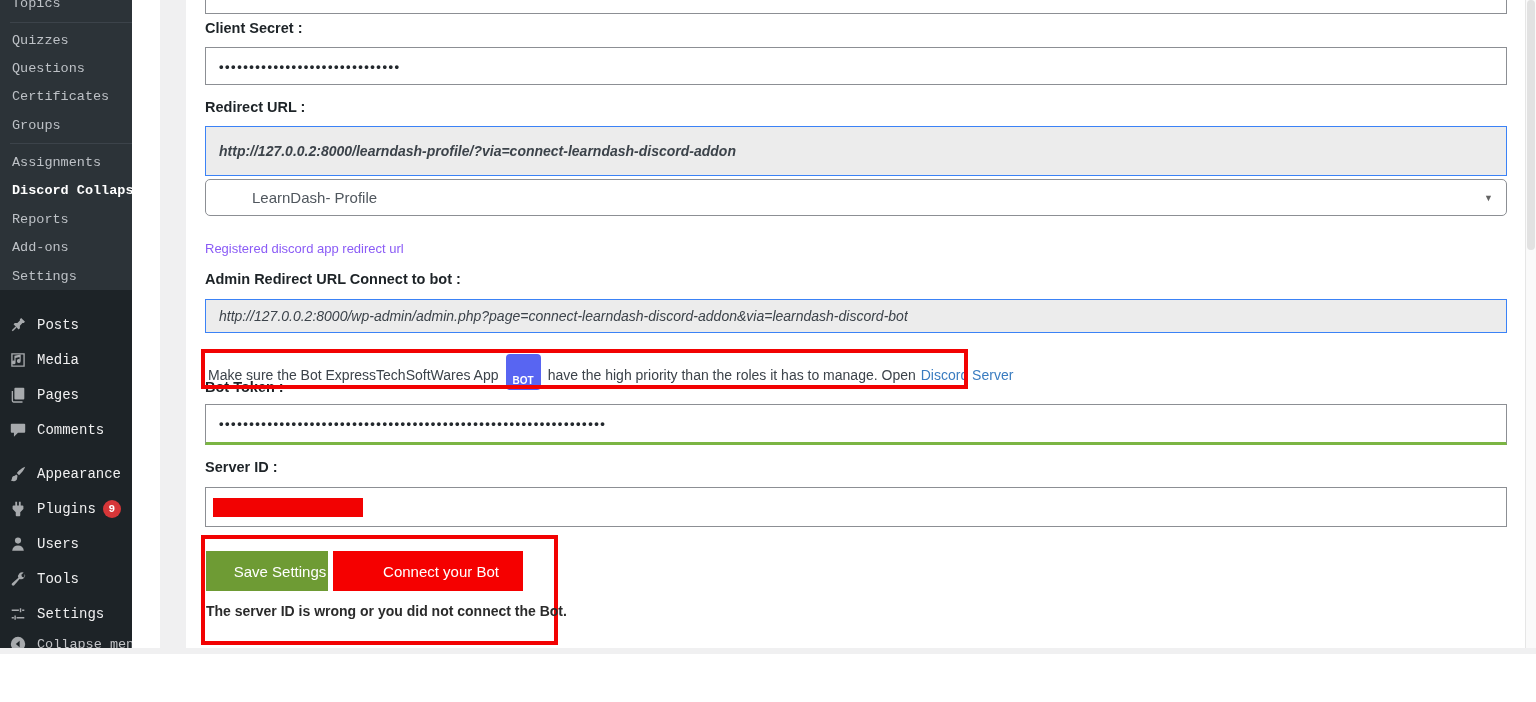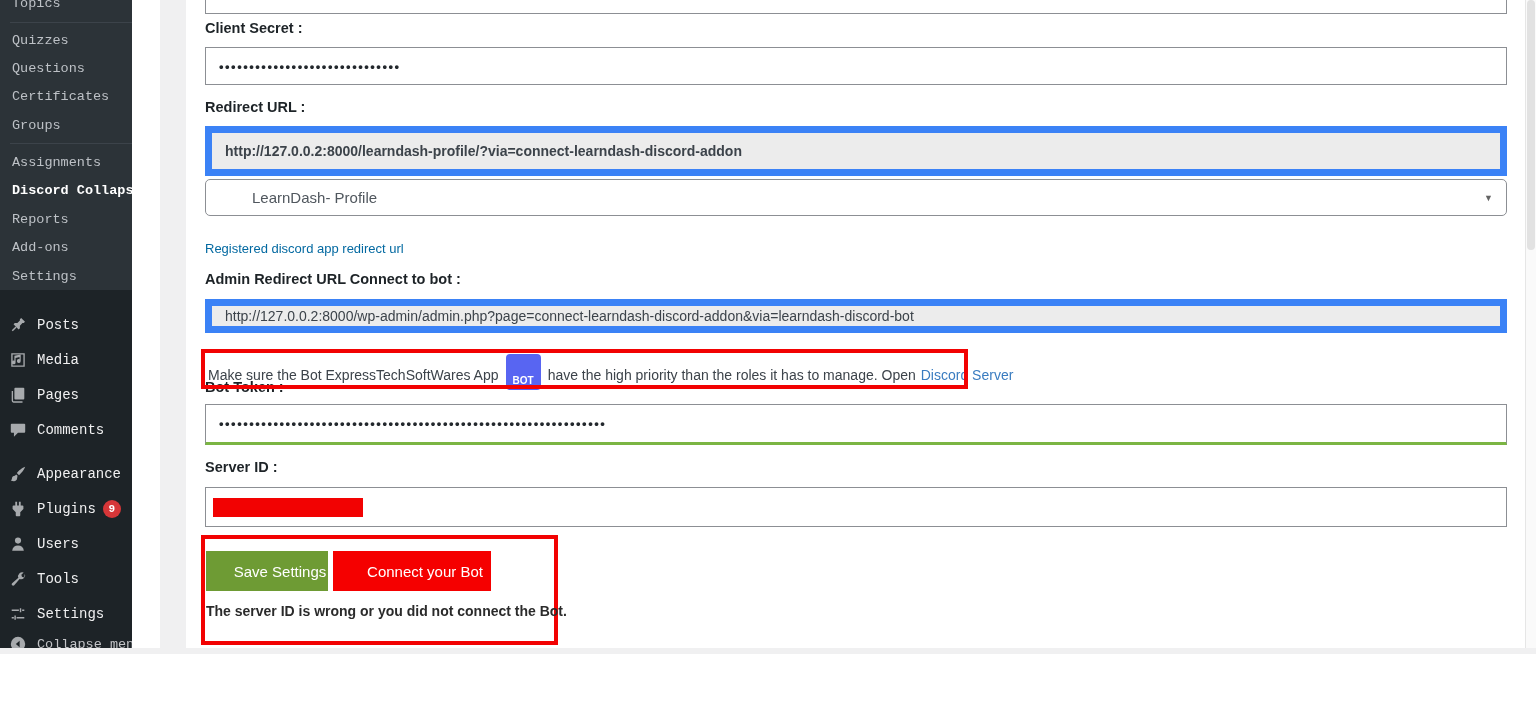--- a/index.html
+++ b/index.html
@@ -29,27 +29,27 @@
   #content { left:186px; top:0; width:1339px; height:648px; background:#fff; overflow:hidden; }
   #scrollbar-track { left:1525px; top:0; width:11px; height:648px; background:#fafafa; border-left:1px solid #e6e6e6; }
   #scrollbar-thumb { left:1527px; top:0; width:8px; height:250px; background:#e2e2e2; border-radius:4px; }
   #window-bottom { left:0; top:648px; width:1536px; height:6px; background:#f0f0f1; }
 
   
   .fld-label { position:absolute; left:19px; font-size:14.5px; font-weight:bold; color:#1d2327; white-space:nowrap; }
   .inp { position:absolute; left:19px; width:1302px; background:#fff; border:1px solid #8c8f94;
     display:flex; align-items:center; padding:0 13px; }
   .dots { font-size:13px; letter-spacing:1.5px; color:#23282d; font-weight:bold; overflow:hidden; white-space:nowrap; }
-  .readonly { background:#ececec; border:7px solid #3b82f6; }
+  .readonly { background:#ececec; border:1px solid #3b82f6;font-style:italic; }
   .ro-text { font-size:14px; color:#3c434a; white-space:nowrap; overflow:hidden; }
   .ro-bold { font-weight:bold; }
   .select { border-radius:5px; justify-content:space-between; cursor:pointer; }
   .select-text { font-size:15px; color:#50575e; }
   .select-arrow { font-size:9px; color:#636363; }
-  .helper { position:absolute; left:19px; font-size:13px; color:#0369a1; }
+  .helper { position:absolute; left:19px; font-size:13px; color:#8b5cf6; }
 
   .notice-line { position:absolute; display:flex; align-items:center; font-size:14px; color:#3c434a; white-space:nowrap; }
   .bot-badge { display:inline-block; background:#5865f2; color:#fff; font-size:10px; font-weight:bold;
     padding:21px 7px 4px; border-radius:4px; margin:0 7px; position:relative; top:-3px; }
   .link { color:#3a7cc0; cursor:pointer; margin-left:5px; }
 
   .annotation { position:absolute; border:4px solid #f20202; background:transparent; z-index:5; pointer-events:none; }
   .redaction { position:absolute; background:#f20202; }
 
   .btn { position:absolute; height:40px; border:none; color:#fff; font-size:15px;
@@ -207,18 +207,18 @@
   <div class="fld-label" style="top:379px">Bot Token :</div>
   <div class="inp" style="top:404px; height:41px; border-bottom:3px solid #7bb543;">
     <span class="dots">••••••••••••••••••••••••••••••••••••••••••••••••••••••••••••••••</span>
   </div>
 
   <div class="fld-label" style="top:459px">Server ID :</div>
   <div class="inp" style="top:487px; height:40px;"></div>
   <div class="redaction" style="left:27px; top:498px; width:150px; height:19px;"></div>
 
   <button class="btn" id="save-btn" style="left:20px; top:551px; width:122px;">Save Settings</button>
-  <button class="btn" id="connect-btn" style="left:147px; top:551px; width:158px;">Connect your Bot</button>
+  <button class="btn" id="connect-btn" style="left:147px; top:551px; width:190px;">Connect your Bot</button>
   <div class="error-text" style="left:20px; top:603px;">The server ID is wrong or you did not connect the Bot.</div>
 </div>
 
 <div class="annotation" style="left:201px; top:349px; width:767px; height:40px;"></div>
 <div class="annotation" style="left:201px; top:535px; width:357px; height:110px;"></div>
 
 </body></html>

